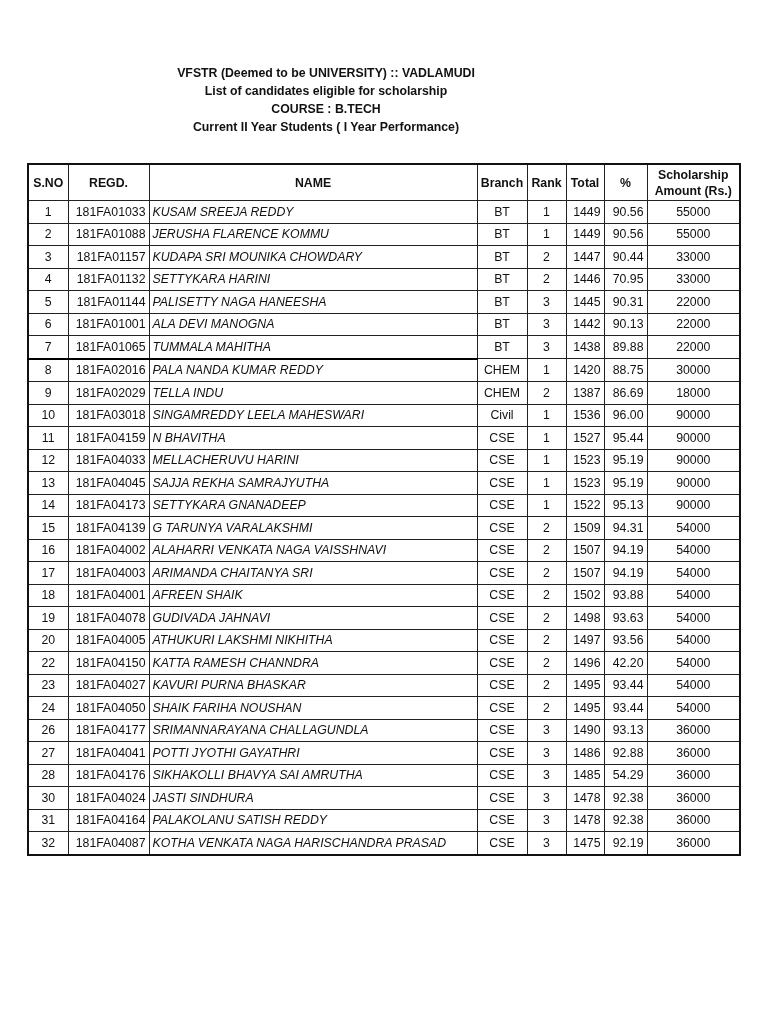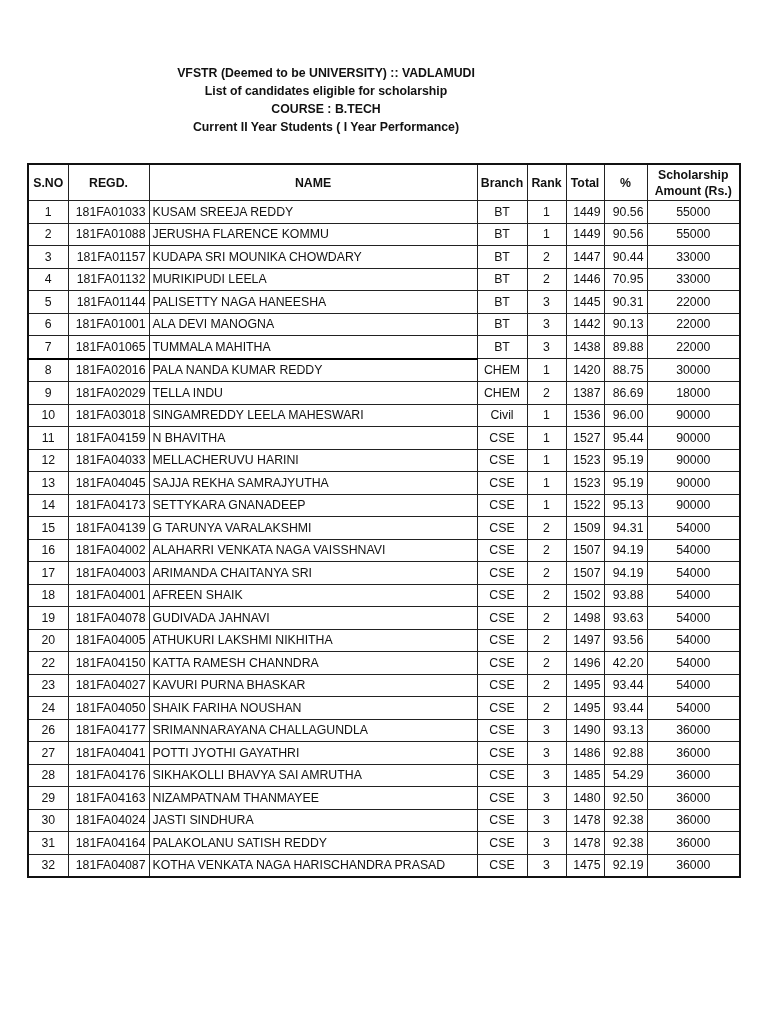--- a/index.html
+++ b/index.html
@@ -7,21 +7,21 @@
          font-family: "Liberation Sans", sans-serif; color: #111; }
   .title-block { position: absolute; left: 0; top: 64px; width: 652px; text-align: center;
                  font-weight: bold; font-size: 12.3px; line-height: 18px; }
   .title-line { display: block; }
   table.sheet { position: absolute; left: 27px; top: 153px; border-collapse: collapse;
                 table-layout: fixed; font-size: 12.3px; margin-top: 10px; }
   table.sheet th, table.sheet td { border: 1.5px solid #222; padding: 0 3px; white-space: nowrap;
                 overflow: hidden; }
   table.sheet th { height: 35px; font-weight: bold; text-align: center; line-height: 16px; }
   table.sheet td { height: 21.5px; text-align: center; }
-  table.sheet td.left { text-align: left; }
+  table.sheet td.left { text-align: left; font-style: italic; }
   table.sheet td.num-right { text-align: right; }
   tr.group-end td.thick { border-bottom: 2.5px solid #000; }
   col.c-sno { width: 40px; } col.c-regd { width: 81px; } col.c-name { width: 328px; }
   col.c-branch { width: 50px; } col.c-rank { width: 39px; } col.c-total { width: 38px; }
   col.c-pct { width: 43px; } col.c-amt { width: 93px; }
   table.sheet { border: 2px solid #111; }
 </style>
 </head>
 <body>
 
@@ -85,21 +85,21 @@
         <td class="left">KUDAPA SRI MOUNIKA CHOWDARY</td>
         <td>BT</td>
         <td>2</td>
         <td class="num-right">1447</td>
         <td class="num-right">90.44</td>
         <td>33000</td>
       </tr>
       <tr>
         <td>4</td>
         <td class="num-right">181FA01132</td>
-        <td class="left">MURIKIPUDI LEELA</td>
+        <td class="left">SETTYKARA HARINI</td>
         <td>BT</td>
         <td>2</td>
         <td class="num-right">1446</td>
         <td class="num-right">70.95</td>
         <td>33000</td>
       </tr>
       <tr>
         <td>5</td>
         <td class="num-right">181FA01144</td>
         <td class="left">PALISETTY NAGA HANEESHA</td>
@@ -313,30 +313,20 @@
         <td>28</td>
         <td class="num-right">181FA04176</td>
         <td class="left">SIKHAKOLLI BHAVYA SAI AMRUTHA</td>
         <td>CSE</td>
         <td>3</td>
         <td class="num-right">1485</td>
         <td class="num-right">54.29</td>
         <td>36000</td>
       </tr>
       <tr>
-        <td>29</td>
-        <td class="num-right">181FA04163</td>
-        <td class="left">NIZAMPATNAM THANMAYEE</td>
-        <td>CSE</td>
-        <td>3</td>
-        <td class="num-right">1480</td>
-        <td class="num-right">92.50</td>
-        <td>36000</td>
-      </tr>
-      <tr>
         <td>30</td>
         <td class="num-right">181FA04024</td>
         <td class="left">JASTI SINDHURA</td>
         <td>CSE</td>
         <td>3</td>
         <td class="num-right">1478</td>
         <td class="num-right">92.38</td>
         <td>36000</td>
       </tr>
       <tr>

